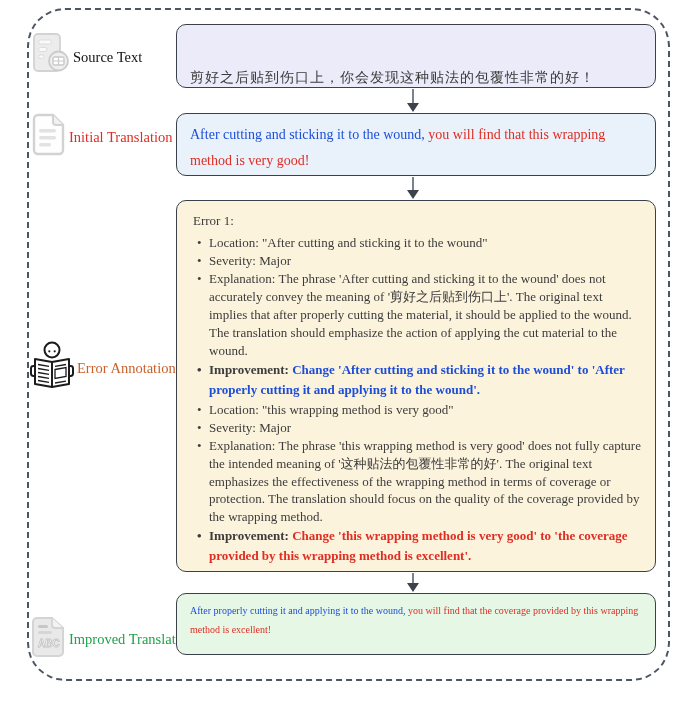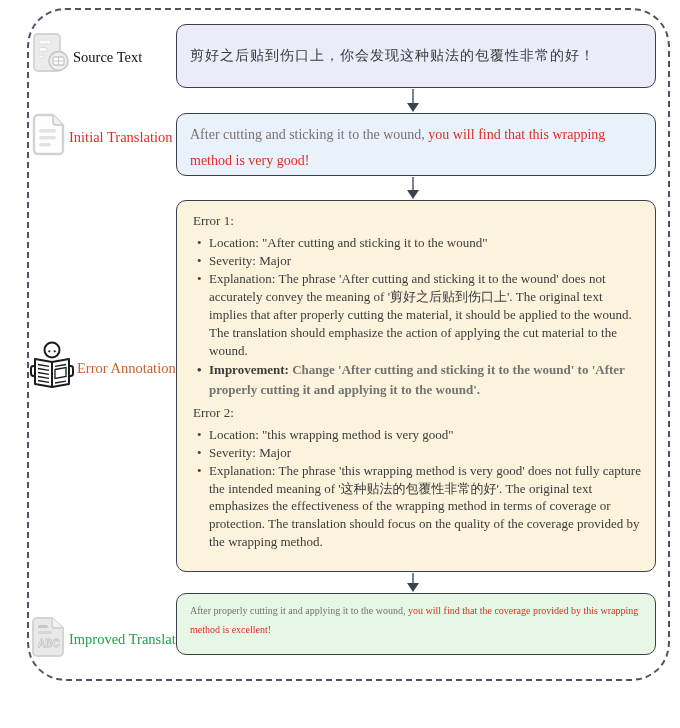--- a/index.html
+++ b/index.html
@@ -11,27 +11,27 @@
   .stage{position:absolute;left:27px;width:141px;display:flex;align-items:center;}
   .stage-icon{display:block;line-height:0;}
   .stage-label{font-size:14.5px;margin-top:4px;white-space:nowrap;}
   .lbl-black{color:#111111;}
   .lbl-red{color:#e02d23;}
   .lbl-orange{color:#c8612c;}
   .lbl-green{color:#1ea24a;}
   
   .box{position:absolute;left:176px;width:480px;box-sizing:border-box;background:#fff;
        border:1.6px solid #3a414b;border-radius:10px;overflow:hidden;}
-  .box-source{top:24px;height:64px;background:#ebebfa;display:flex;align-items:center;
+  .box-source{top:24px;height:64px;background:#ebebfa;display:flex;align-items:flex-end;
               padding:0 13px;font-size:14px;color:#3a3a3a;letter-spacing:1px;}
   .box-initial{top:113px;height:63px;background:#e9f1fb;padding:8px 13px;font-size:14px;line-height:1.85;}
   .box-error{top:200px;height:372px;background:#fcf3dd;padding:7px 12px;font-size:13px;
              line-height:1.38;color:#3c3c3c;}
   .box-improved{top:593px;height:62px;background:#e6f7e6;padding:7px 13px;font-size:10px;line-height:1.9;}
-  .txt-orange{color:#737373;}
+  .txt-orange{color:#1d4ed8;}
   .txt-red{color:#e02d23;}
   .err-title{margin:4px;}
   .err-list{margin:1px 0 1px 7px;padding:0;list-style:none;}
   .err-list li{position:relative;padding-left:13px;}
   .err-list li::before{content:"\2022";position:absolute;left:1px;top:0;color:#3c3c3c;}
   .imp{line-height:1.55;font-weight:bold;}
   
   .arrow{position:absolute;left:407px;width:12px;}
   .arrow .line{position:absolute;left:5.2px;top:0;width:1.6px;height:calc(100% - 8px);background:#7b828c;}
   .arrow .head{position:absolute;left:0;bottom:0;width:0;height:0;
@@ -126,25 +126,25 @@
   </div>
 
   <div class="box box-error">
     <div class="err-title">Error 1:</div>
     <ul class="err-list">
       <li>Location: "After cutting and sticking it to the wound"</li>
       <li>Severity: Major</li>
       <li>Explanation: The phrase 'After cutting and sticking it to the wound' does not accurately convey the meaning of '剪好之后贴到伤口上'. The original text implies that after properly cutting the material, it should be applied to the wound. The translation should emphasize the action of applying the cut material to the wound.</li>
       <li class="imp"><span>Improvement: </span><span class="txt-orange">Change 'After cutting and sticking it to the wound' to 'After properly cutting it and applying it to the wound'.</span></li>
     </ul>
-    <div class="err-title">Error 2:</div>
     <ul class="err-list">
       <li>Location: "this wrapping method is very good"</li>
       <li>Severity: Major</li>
       <li>Explanation: The phrase 'this wrapping method is very good' does not fully capture the intended meaning of '这种贴法的包覆性非常的好'. The original text emphasizes the effectiveness of the wrapping method in terms of coverage or protection. The translation should focus on the quality of the coverage provided by the wrapping method.</li>
+      <li class="imp"><span>Improvement: </span><span class="txt-red">Change 'this wrapping method is very good' to 'the coverage provided by this wrapping method is excellent'.</span></li>
     </ul>
   </div>
 
   <div class="arrow" style="top:573px;height:19px;">
     <span class="line"></span>
     <span class="head"></span>
   </div>
 
   <div class="box box-improved">
     <span class="txt-orange">After properly cutting it and applying it to the wound,</span><span class="txt-red"> you will find that the coverage provided by this wrapping method is excellent!</span>

